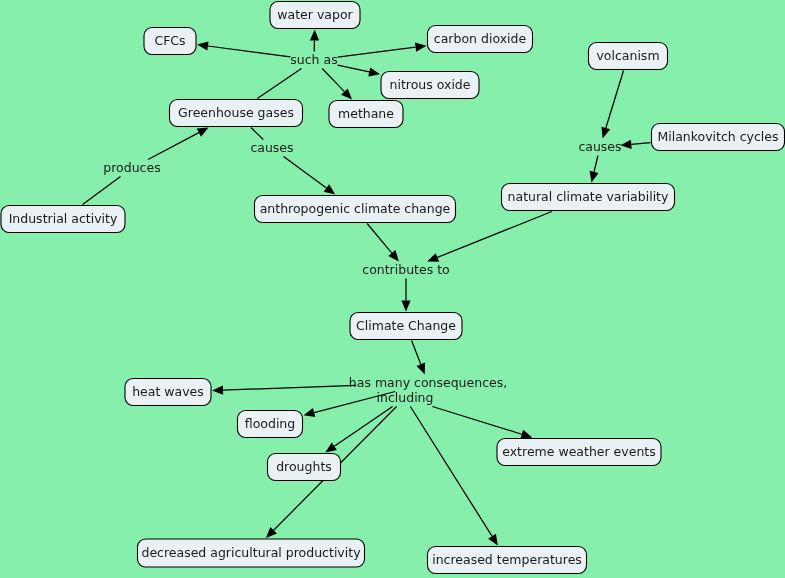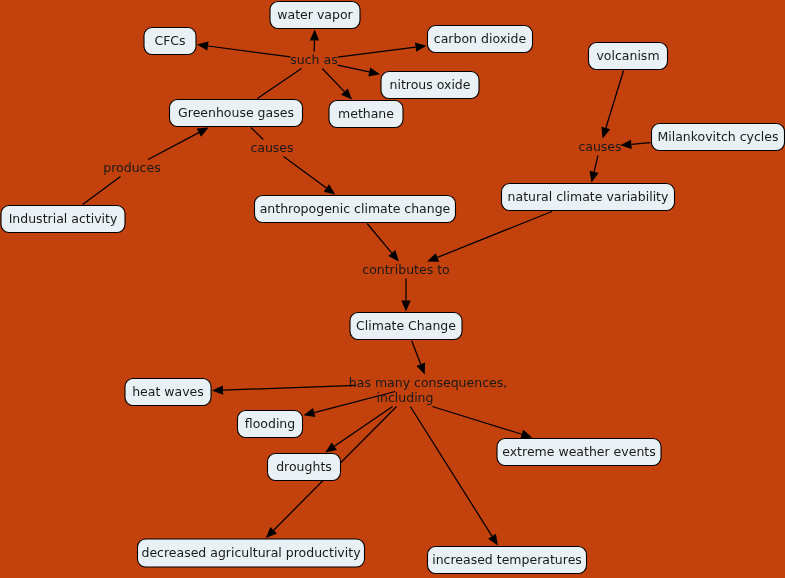--- a/index.html
+++ b/index.html
@@ -10,21 +10,21 @@
   body {
     width: 785px;
     height: 578px;
     overflow: hidden;
     font-family: "DejaVu Sans", sans-serif;
   }
   #map-root {
     position: relative;
     width: 785px;
     height: 578px;
-    background: #c2410c;
+    background: #86efac;
   }
   svg#concept-map {
     position: absolute;
     top: 0;
     left: 0;
     width: 785px;
     height: 578px;
     display: block;
   }
   .node-box {

